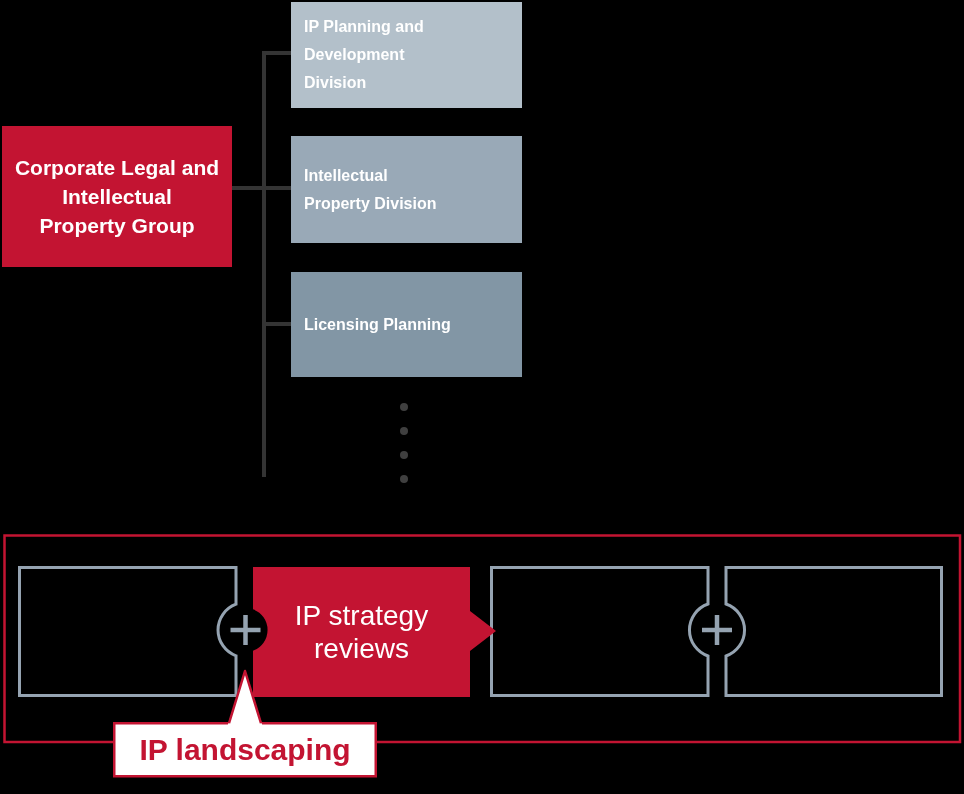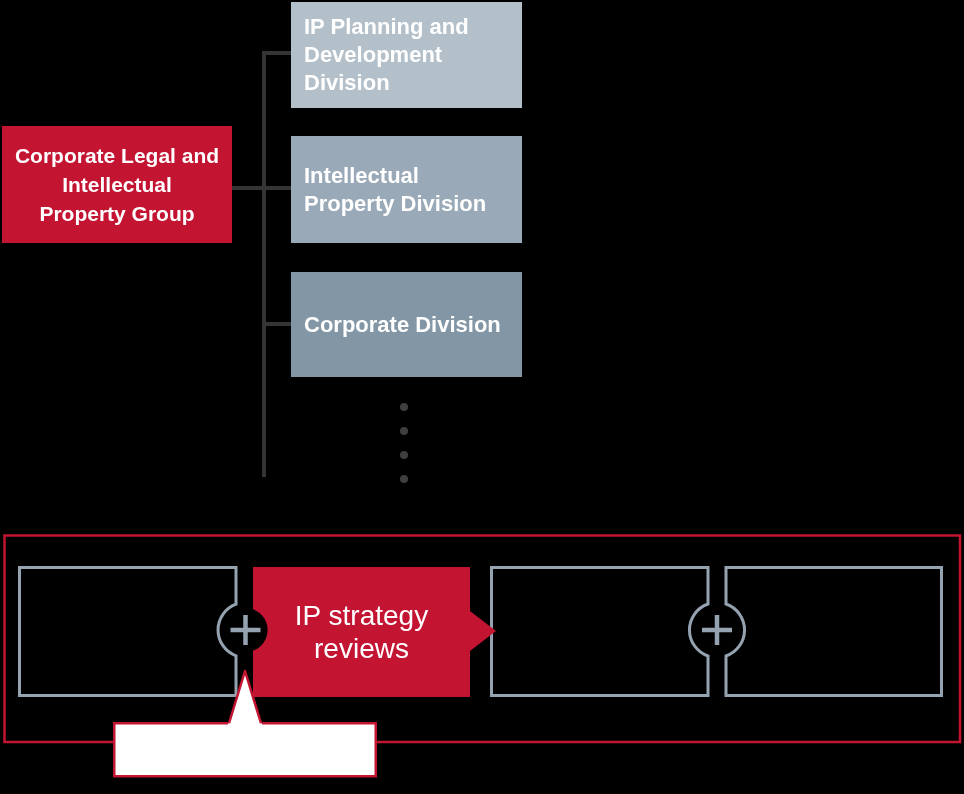--- a/index.html
+++ b/index.html
@@ -13,34 +13,34 @@
     height: 794px;
     background: #000000;
     overflow: hidden;
     font-family: "Liberation Sans", sans-serif;
   }
   .abs { position: absolute; }
   .multiline { white-space: pre-line; }
 
   
   .org-root {
-    left: 2px; top: 126px; width: 230px; height: 117px;
+    left: 2px; top: 126px; width: 230px; height: 141px;
     background: #c31432;
     color: #ffffff;
     font-weight: bold;
     font-size: 21px;
     line-height: 29px;
     display: flex; align-items: center; justify-content: center;
     text-align: center;
   }
   .division {
     left: 291px; width: 231px;
     color: #ffffff;
     font-weight: bold;
-    font-size: 22px;
+    font-size: 16px;
     line-height: 28px;
     display: flex; align-items: center;
     box-sizing: border-box;
     padding-left: 13px;
   }
   .division-1 { top: 2px;   height: 106px; background: #b3c0ca; }
   .division-2 { top: 136px; height: 107px; background: #99a9b7; }
   .division-3 { top: 272px; height: 105px; background: #8296a5; }
 
   .connector { background: #343434; }
@@ -87,21 +87,21 @@
 Intellectual
 Property Group</div>
 
   <div class="abs division division-1 multiline">IP Planning and
 Development
 Division</div>
 
   <div class="abs division division-2 multiline">Intellectual
 Property Division</div>
 
-  <div class="abs division division-3 multiline">Corporate Division</div>
+  <div class="abs division division-3 multiline">Licensing Planning</div>
 
   <div class="abs connector trunk"></div>
   <div class="abs connector stub-top"></div>
   <div class="abs connector stub-mid"></div>
   <div class="abs connector stub-bot"></div>
 
   <div class="abs dot dot-1"></div>
   <div class="abs dot dot-2"></div>
   <div class="abs dot dot-3"></div>
   <div class="abs dot dot-4"></div>
@@ -123,14 +123,15 @@
     <path d="M 702 630 H 732 M 717 615 V 645" fill="none" stroke="#95a3b1" stroke-width="4.5"></path>
 
     <rect x="114.25" y="723.25" width="261.5" height="53" fill="#ffffff" stroke="#c31432" stroke-width="2.5"></rect>
     <path d="M 227.5 726 L 245 671 L 262.5 726 Z" fill="#ffffff"></path>
     <path d="M 229 723.25 L 245 671 L 261 723.25" fill="none" stroke="#c31432" stroke-width="2.5" stroke-linejoin="round"></path>
   </svg>
 
   <div class="abs strategy-text multiline">IP strategy
 reviews</div>
 
+  <div class="abs callout-text">IP landscaping</div>
 
 </div>
 
 </body></html>

